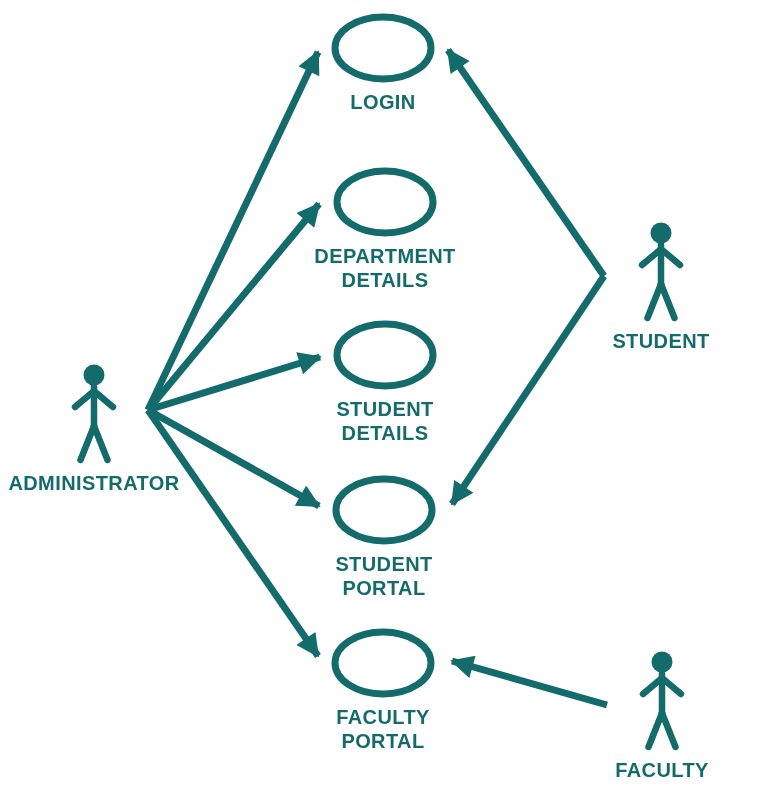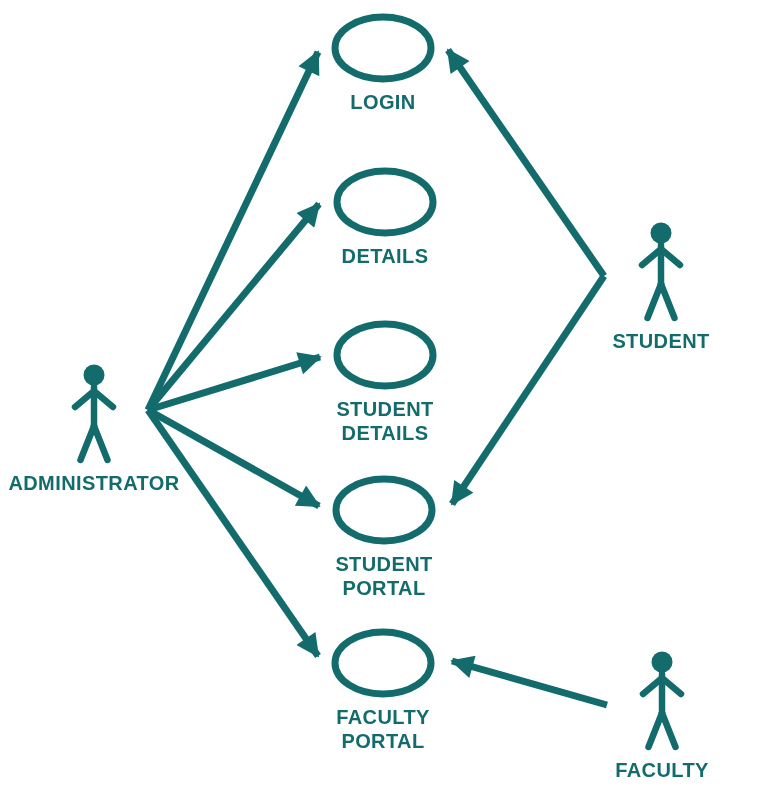--- a/index.html
+++ b/index.html
@@ -67,20 +67,21 @@
         <polyline points="643,694 662,678 681,694"></polyline>
         <line x1="662" y1="713" x2="648.5" y2="747"></line>
         <line x1="662" y1="713" x2="675.5" y2="747"></line>
       </g>
     </svg>
 
   <div class="uc-label" style="left: 253px; top: 90px;">
     <div>LOGIN</div>
   </div>
   <div class="uc-label" style="left: 255px; top: 244px;">
+    <div>DEPARTMENT</div>
     <div>DETAILS</div>
   </div>
   <div class="uc-label" style="left: 255px; top: 397px;">
     <div>STUDENT</div>
     <div>DETAILS</div>
   </div>
   <div class="uc-label" style="left: 254px; top: 552px;">
     <div>STUDENT</div>
     <div>PORTAL</div>
   </div>

